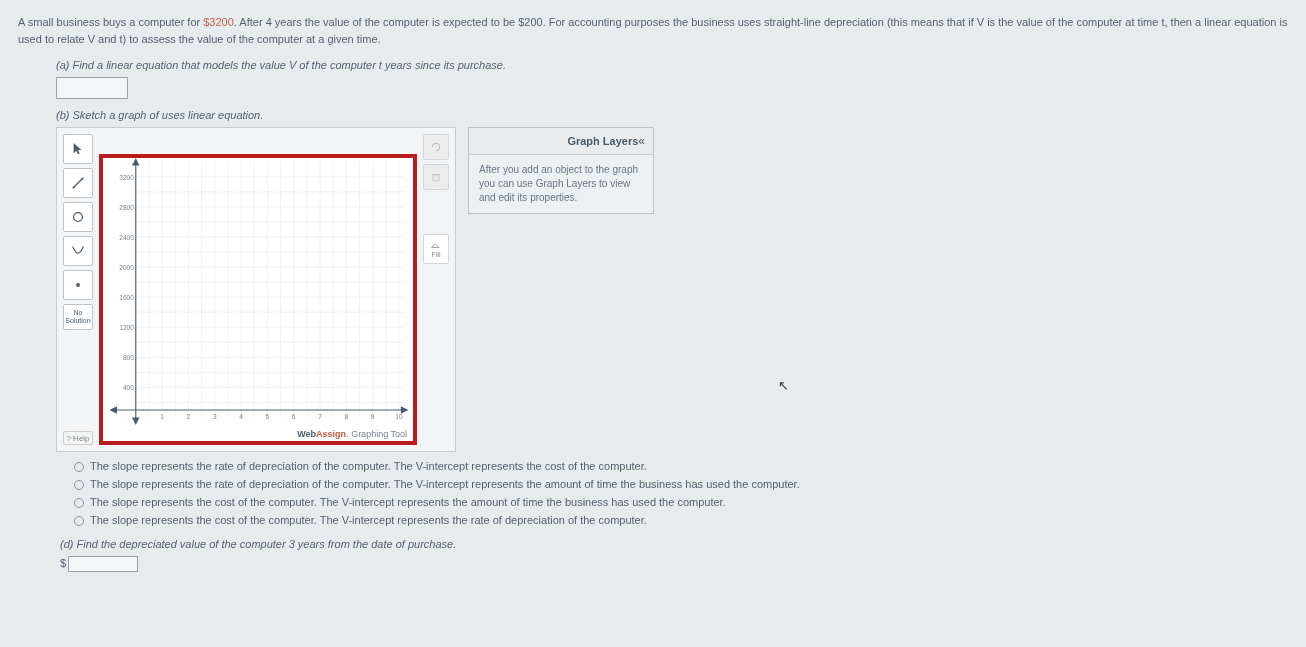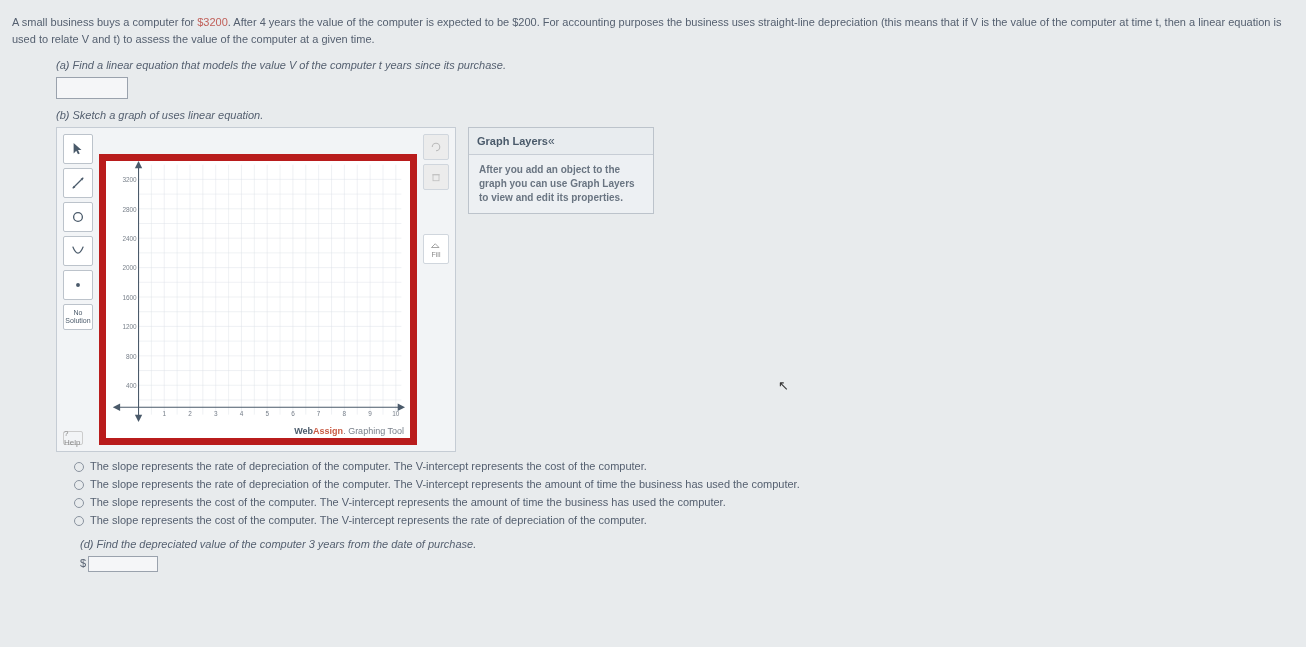--- a/index.html
+++ b/index.html
@@ -7,21 +7,21 @@
     font-family: Arial, Helvetica, sans-serif;
     font-size: 11px;
     color: #4a5a6a;
     background: #e8ebed;
     width: 1306px;
     height: 647px;
     overflow: hidden;
     padding: 8px 0 0 0;
   }
   .problem-text {
-    padding: 6px 18px 4px 12px;
+    padding: 6px 18px 4px 18px;
     line-height: 1.5;
     font-size: 11px;
     color: #556070;
   }
   .problem-text .price { color: #c0605a; }
   .part {
     margin-left: 56px;
     margin-top: 8px;
     color: #556070;
   }
@@ -72,35 +72,35 @@
   .tool-btn.nosol {
     height: 26px;
     font-size: 7px;
     line-height: 1.1;
     text-align: center;
     flex-direction: column;
   }
   .tool-btn svg { width: 14px; height: 14px; }
   .help-badge {
     margin-top: auto;
-    width: 20px;
+    width: 30px;
     height: 14px;
     font-size: 8px;
     color: #888;
     display: flex;
     align-items: center;
     justify-content: center;
     border: 1px solid #ccc;
     border-radius: 2px;
   }
   .canvas-wrap {
     flex: 1;
     position: relative;
     background: #fff;
-    border: 7px solid #b91c1c;
+    border: 4px solid #b91c1c;
     margin-top: 20px;
   }
   .canvas-grid { width: 100%; height: calc(100% - 16px); }
   .graph-caption {
     text-align: right;
     font-size: 9px;
     color: #7a828c;
     padding: 2px 6px;
     height: 16px;
   }
@@ -133,56 +133,55 @@
     font-size: 7px;
   }
   .layers-panel {
     width: 186px;
     align-self: flex-start;
     border: 1px solid #bcc3cb;
     background: #f5f6f8;
   }
   .layers-header {
     display: flex;
-    justify-content: flex-start;
+    justify-content: flex-end;
     align-items: center;
     background: #e8ecef;
     padding: 6px 8px;
     font-size: 11px;
     font-weight: bold;
     color: #4a5a6a;
     border-bottom: 1px solid #c7cdd5;
   }
   .layers-body {
     padding: 8px 10px;
     font-size: 10px;
     color: #6a7582;
     line-height: 1.4;
     background: #edf0f3;
-    font-weight: bold;
   }
   .mc-options { margin-top: 6px; margin-left: 18px; }
   .mc-option {
     display: flex;
     align-items: center;
     gap: 6px;
     margin-bottom: 6px;
     font-size: 11px;
     color: #556070;
   }
   .mc-option .radio {
     width: 10px;
     height: 10px;
     border: 1px solid #8a939f;
     border-radius: 50%;
     flex-shrink: 0;
     margin-top: 2px;
     cursor: pointer;
   }
-  .part-d { margin-left: 80px; margin-top: 12px; color: #556070; }
+  .part-d { margin-left: 60px; margin-top: 12px; color: #556070; }
   .dollar { margin-right: 2px; }
   .cursor-pointer {
     position: absolute;
     left: 778px;
     top: 378px;
     font-size: 13px;
     color: #333;
     pointer-events: none;
   }
   .chevron { font-size: 12px; cursor: pointer; font-weight: normal; }

